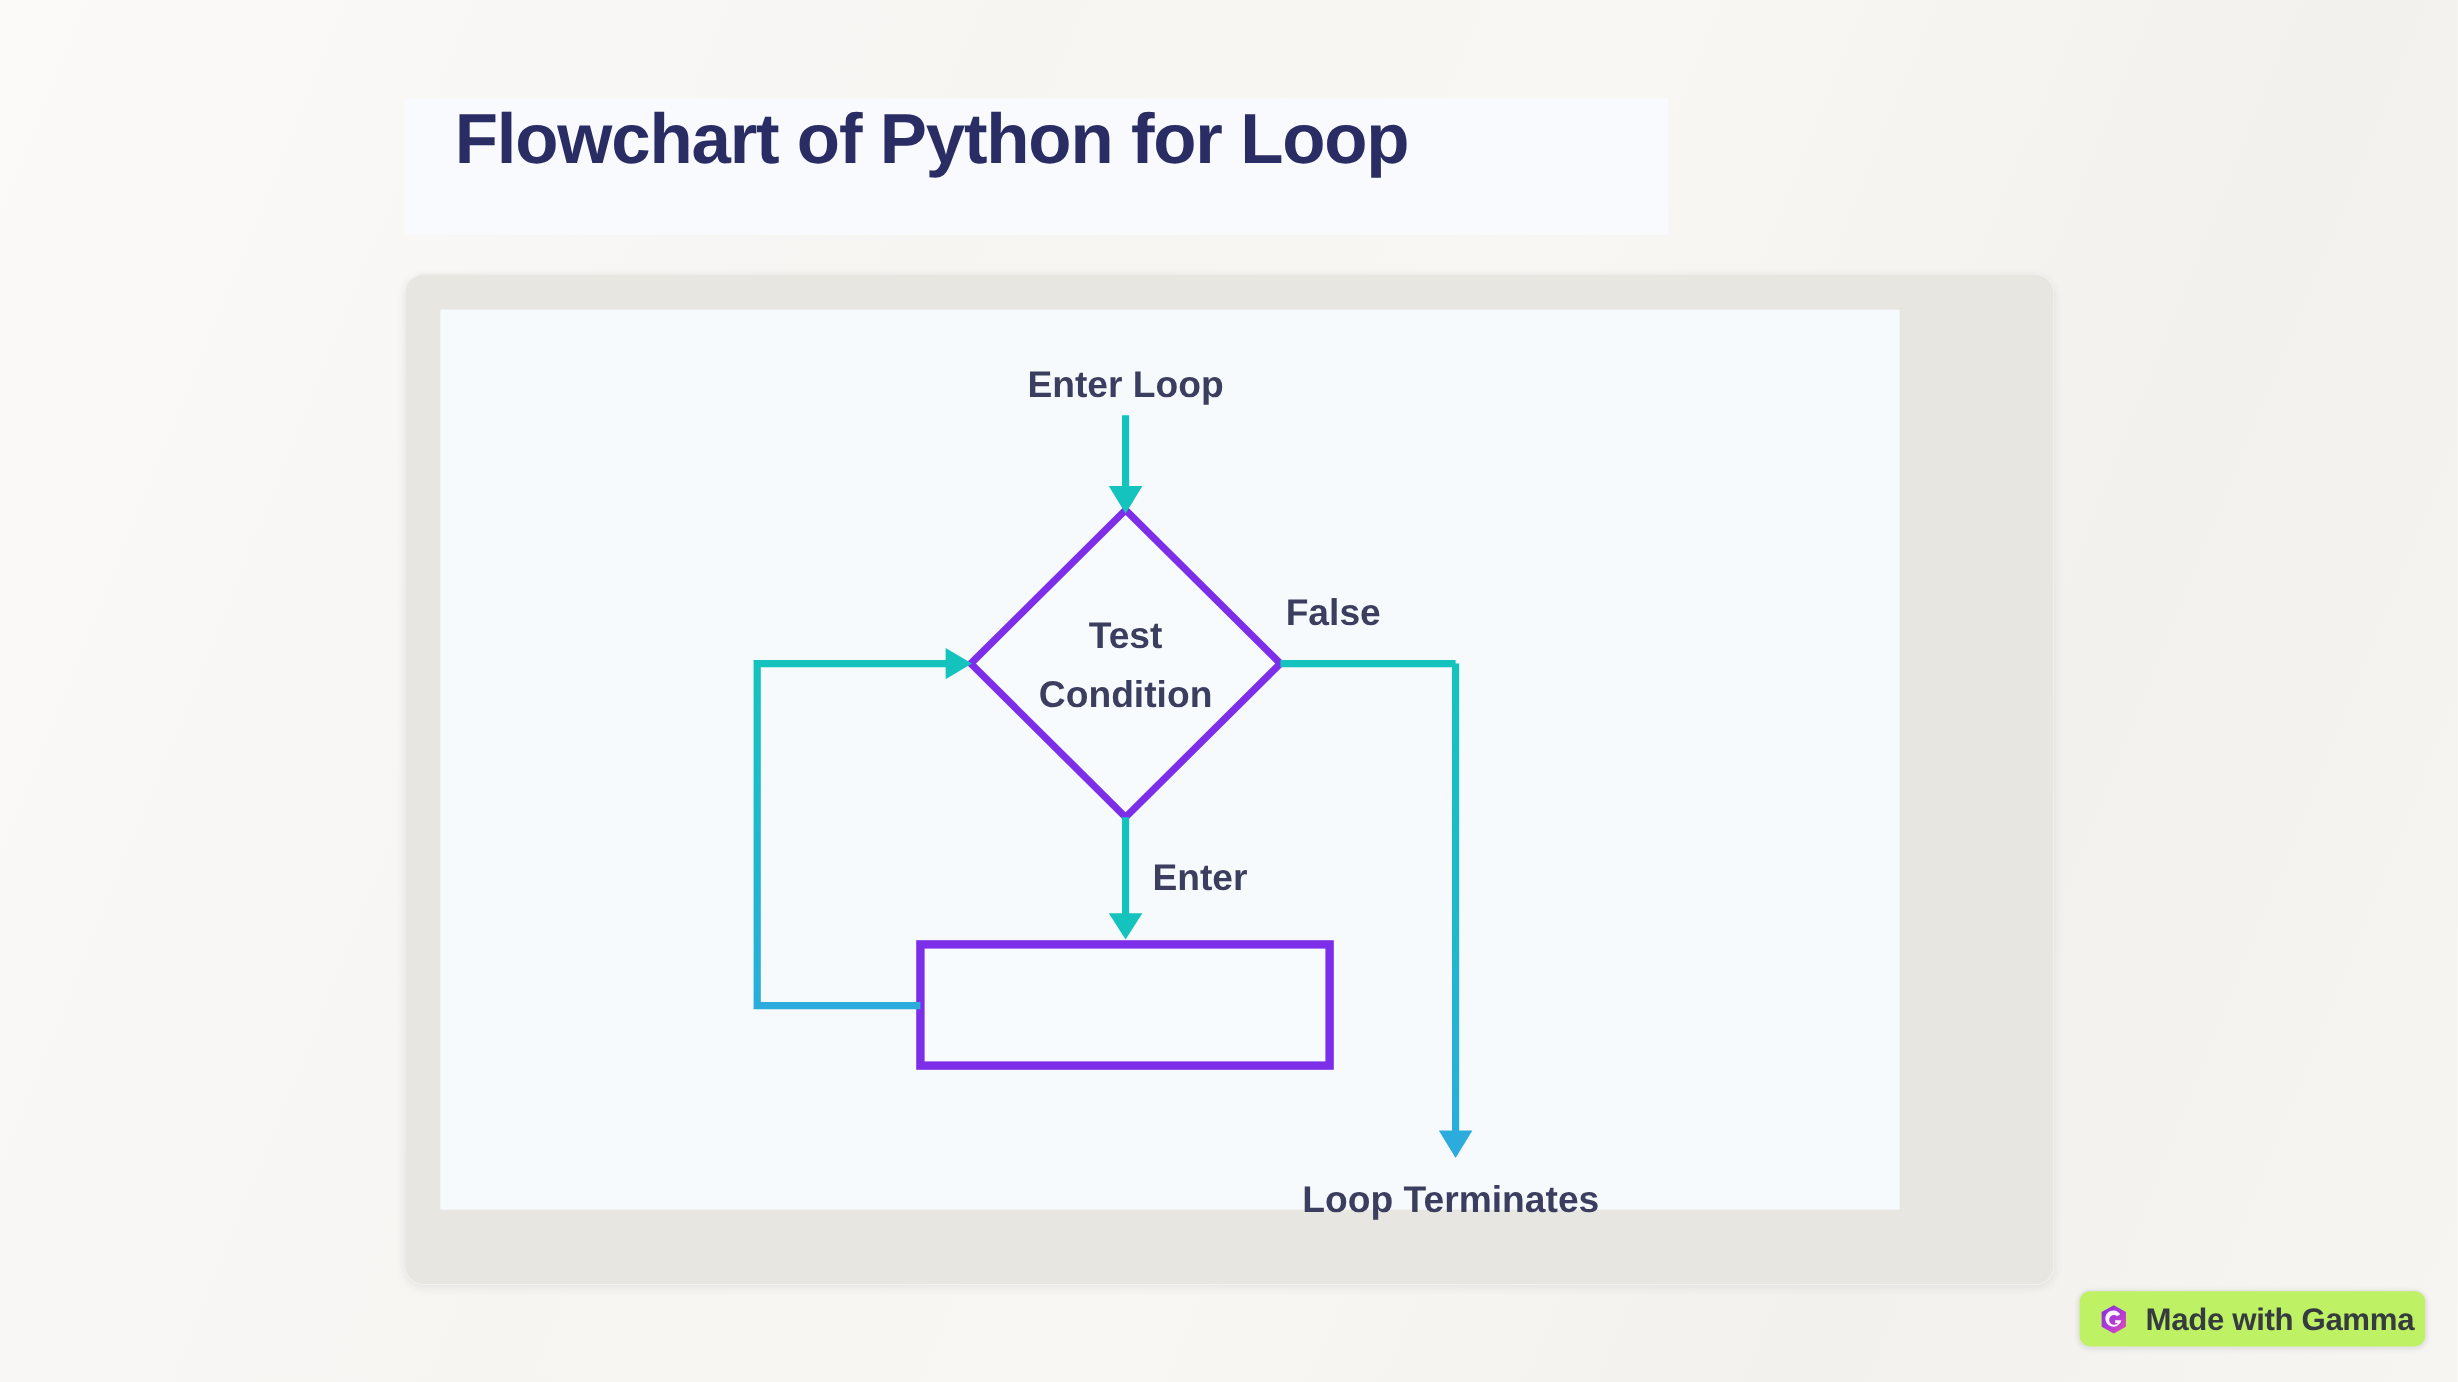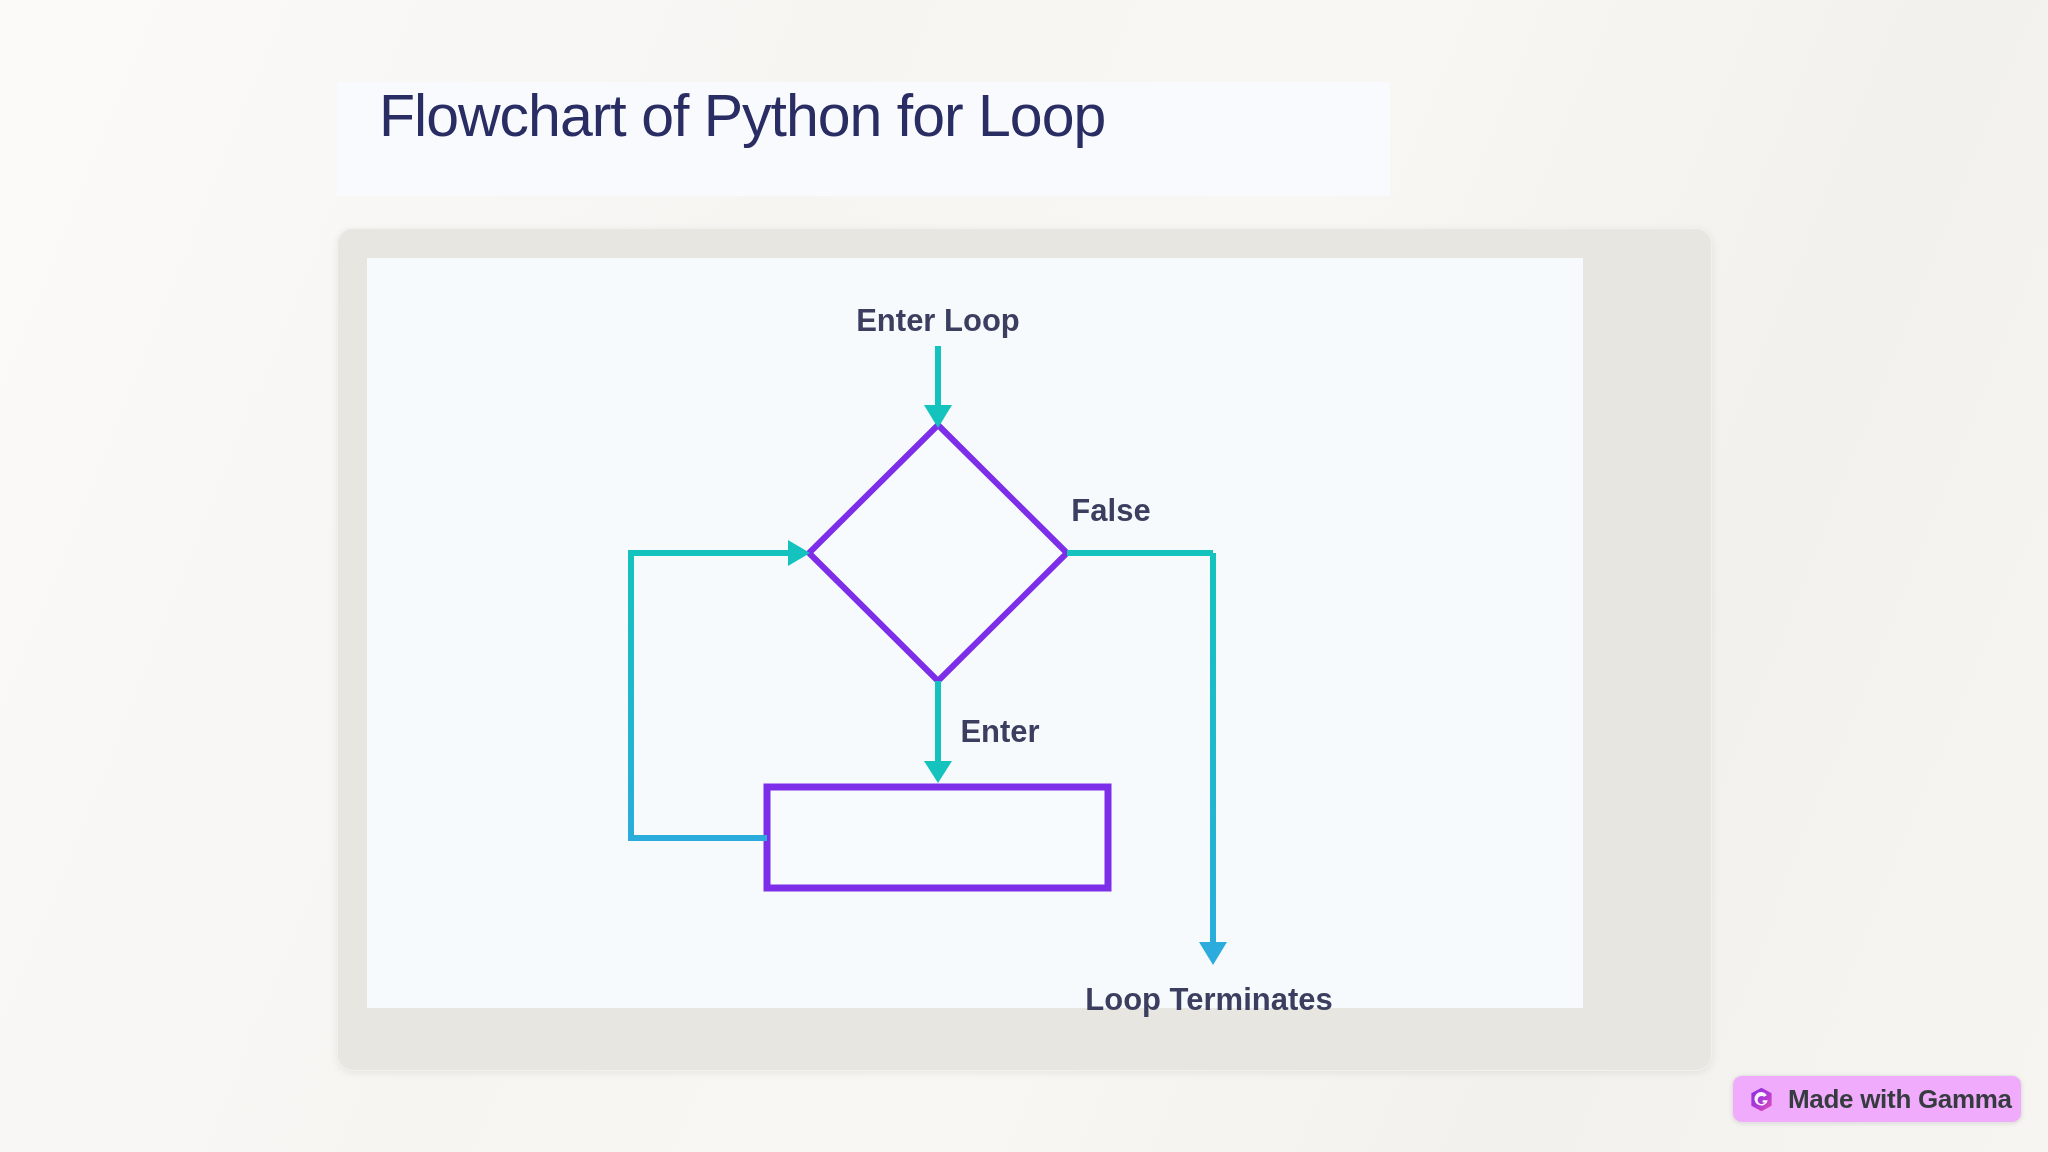--- a/index.html
+++ b/index.html
@@ -30,21 +30,21 @@
   .title-banner {
     position: absolute;
     left: 337px; top: 82px;
     width: 1053px; height: 114px;
     background: var(--banner-bg);
   }
   .page-title {
     padding: 5px 0 0 42px;
     font-size: 59px;
     line-height: 59px;
-    font-weight: 400;
+    font-weight: 700;
     letter-spacing: -1px;
     color: var(--title-color);
   }
 
   
   .flow-card {
     position: absolute;
     left: 337px; top: 228px;
     width: 1375px; height: 843px;
     background: var(--card-bg);
@@ -77,21 +77,21 @@
   .lbl-false     { left: 744px; top: 253px; }
   .lbl-true      { left: 633px; top: 474px; }
   .lbl-body      { left: 571px; top: 580px; }
   .lbl-terminate { left: 842px; top: 742px; }
 
   
   .gamma-badge {
     position: absolute;
     left: 1732px; top: 1075px;
     width: 290px; height: 48px;
-    background: #f0abfc;
+    background: #bef264;
     border: 1px solid #E4E4E2;
     border-radius: 10px;
     box-shadow: 0 1px 4px rgba(0,0,0,0.10);
     display: flex;
     align-items: center;
     gap: 13px;
     padding-left: 15px;
     cursor: pointer;
   }
   .gamma-badge .badge-label {
@@ -144,20 +144,24 @@
       </g>
 
       <g>
         <path d="M400 580 H264 V295 H423" fill="none" stroke-width="6" stroke="url(#grad-loop)"></path>
         <polygon points="421,282 421,308 443,295" fill="#14C3BD"></polygon>
       </g>
     </svg>
 
     <div class="flow-label lbl-enter">Enter Loop</div>
 
+    <div class="flow-label condition lbl-condition">
+      <span style="display:block">Test</span>
+      <span style="display:block">Condition</span>
+    </div>
 
     <div class="flow-label lbl-false">False</div>
 
     <div class="flow-label lbl-true">Enter</div>
 
 
     <div class="flow-label lbl-terminate">Loop Terminates</div>
   </div>
 </div>
 

